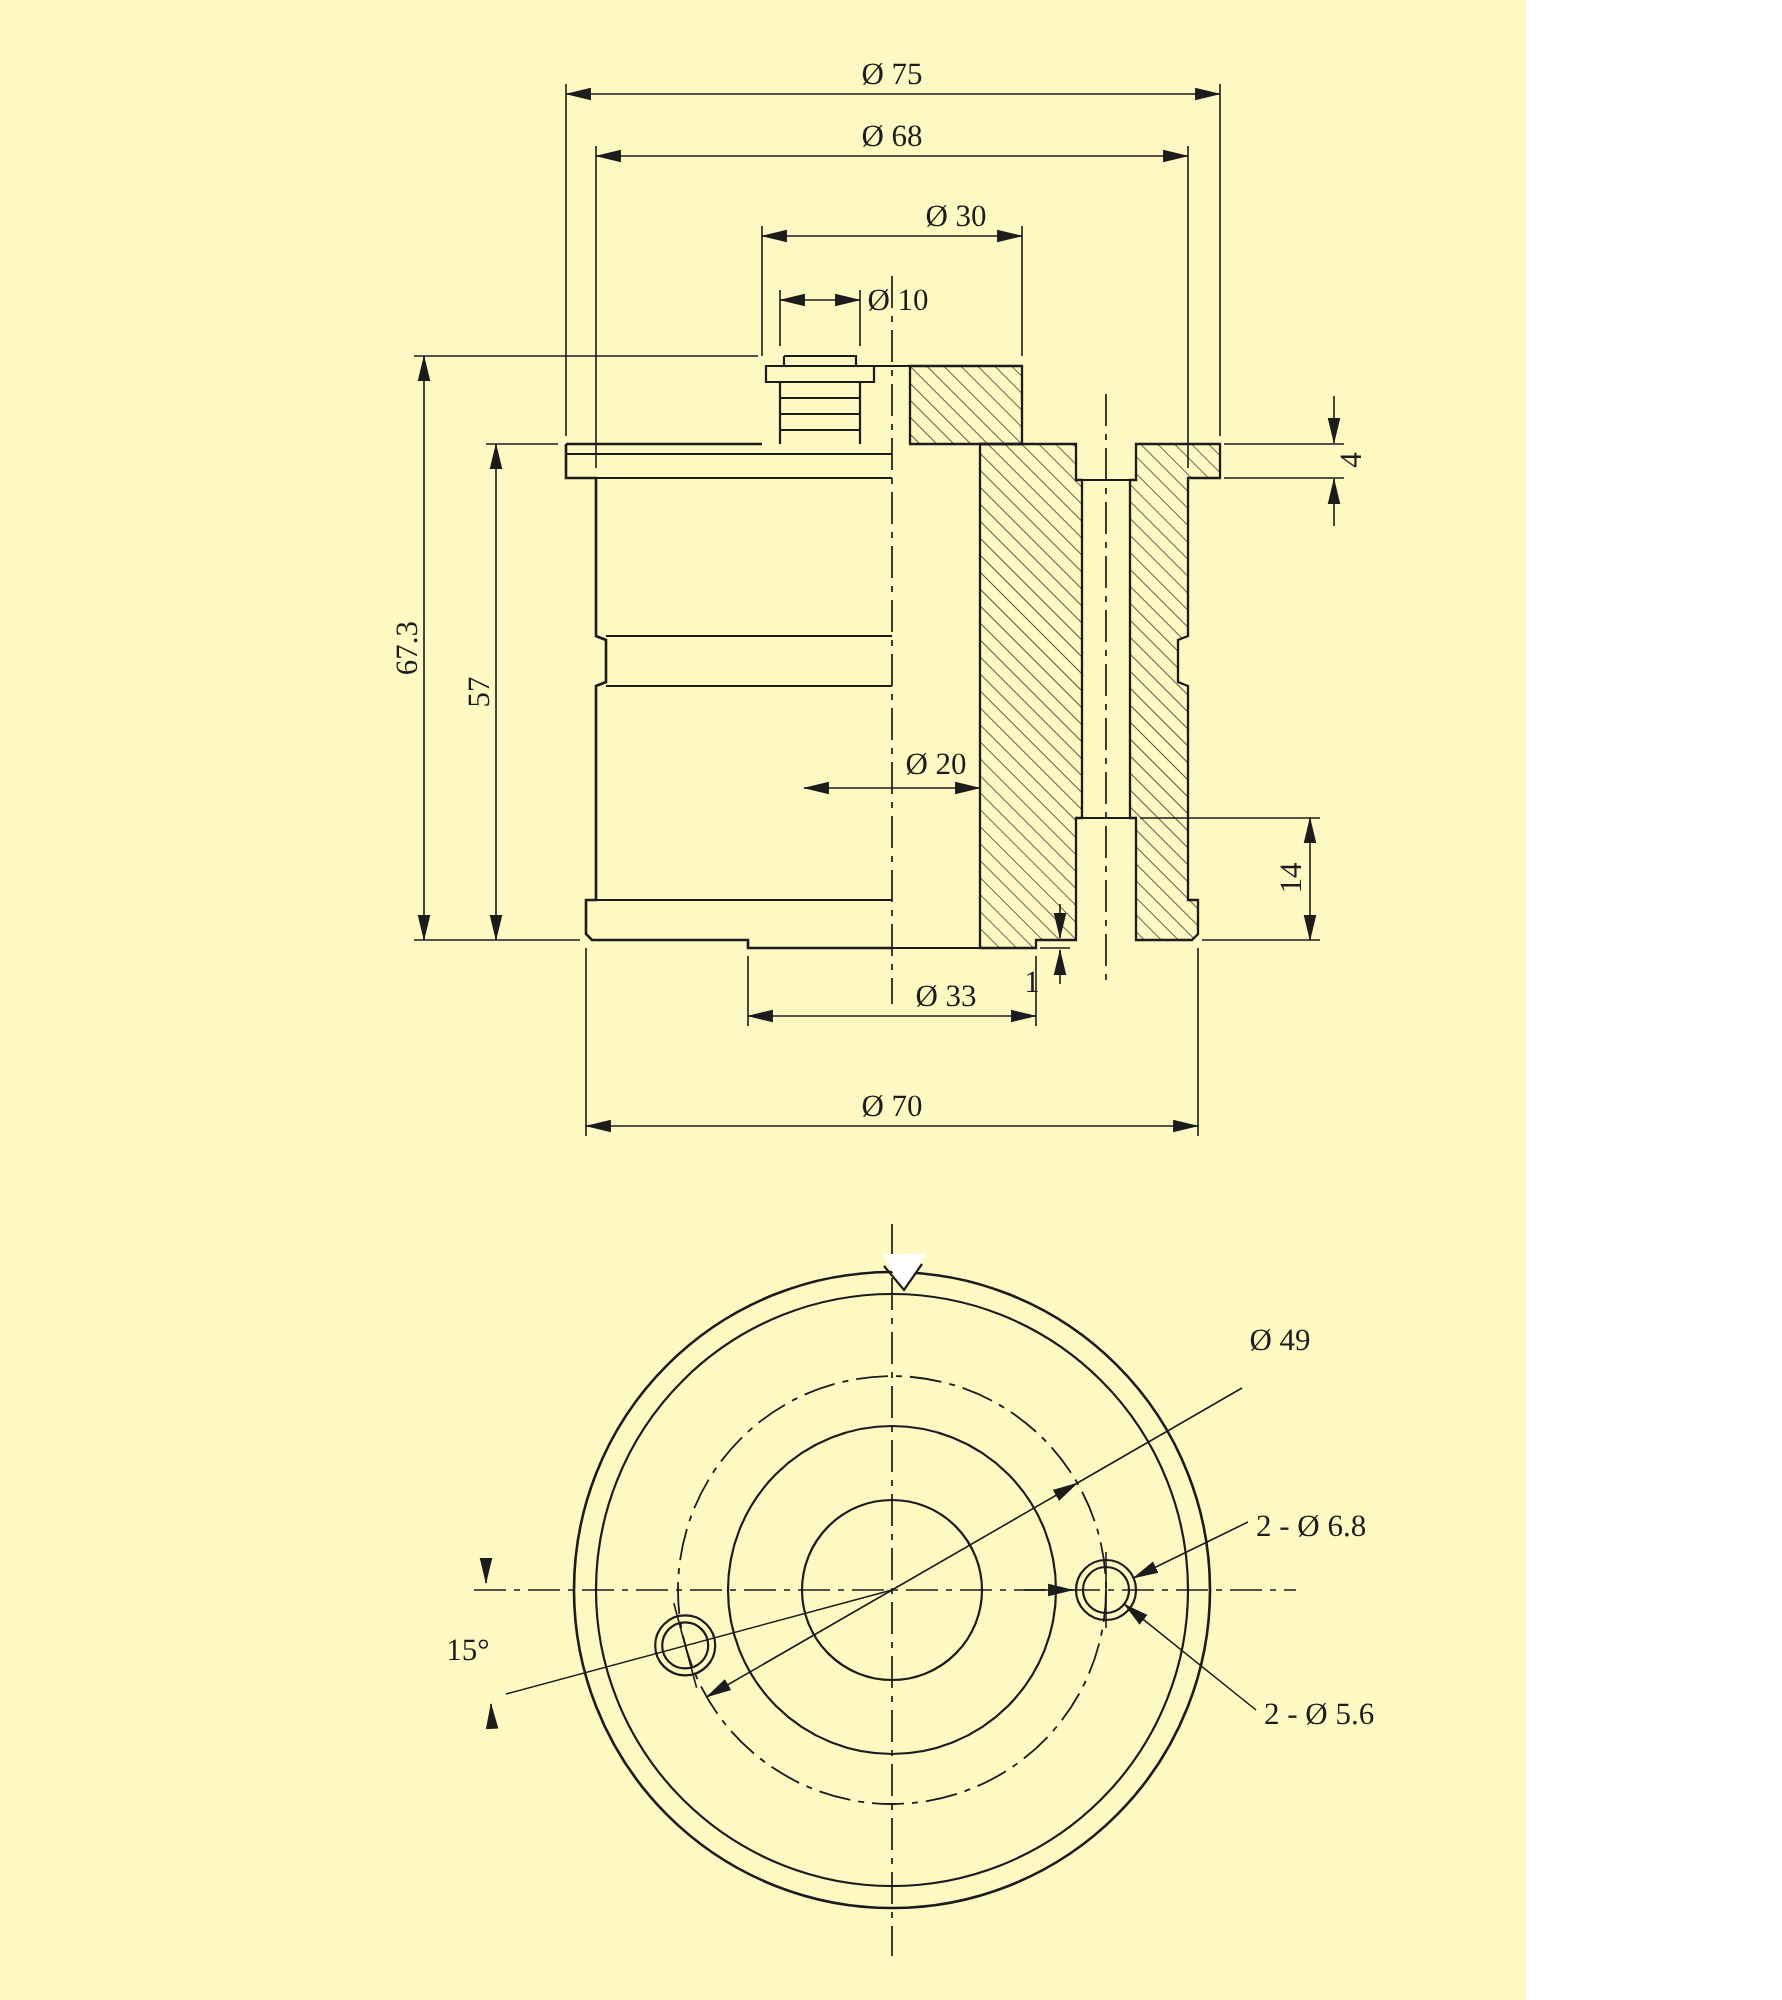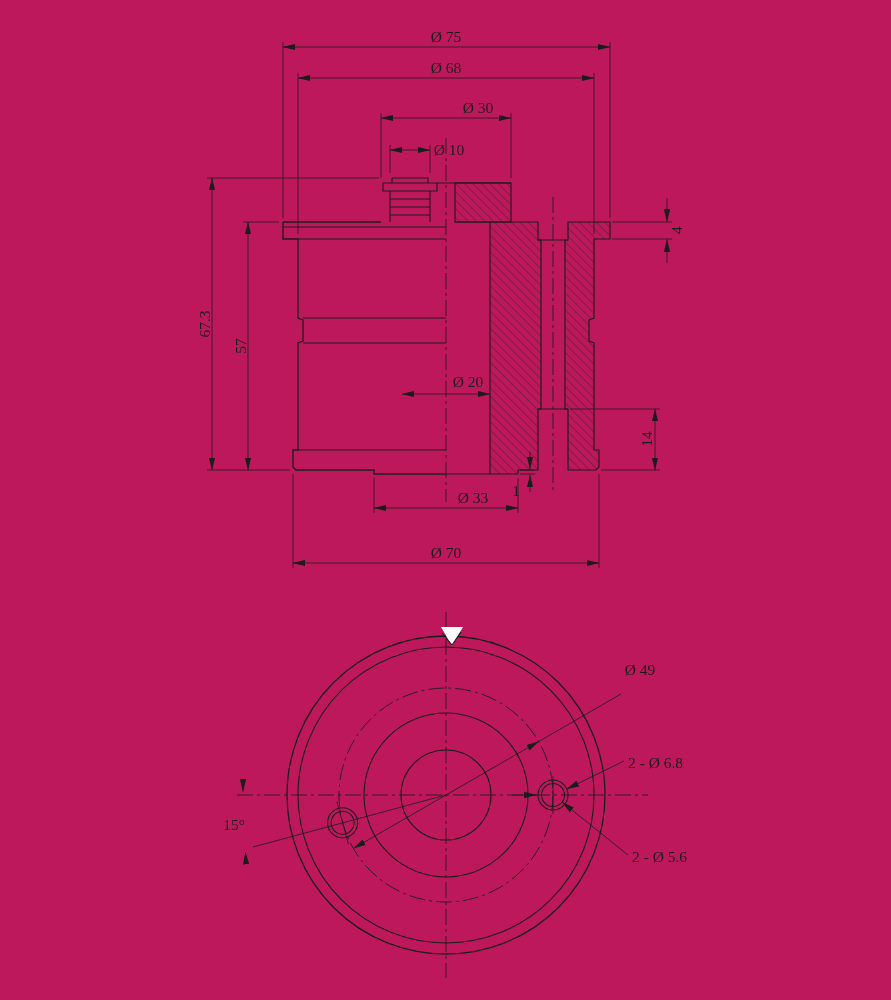--- a/index.html
+++ b/index.html
@@ -1,16 +1,16 @@
 <!DOCTYPE html>
 <html><head>
 <meta charset="utf-8">
 <style>
   html,body{margin:0;padding:0;background:#ffffff;}
-  .canvas{width:891px;height:1000px;background:#be185d;position:relative;overflow:hidden;}
+  .canvas{width:763px;height:1000px;background:#fef9c3;position:relative;overflow:hidden;}
   svg{display:block;}
   text{font-family:"Liberation Serif","DejaVu Serif",serif;font-size:15.5px;fill:#1c1c1c;}
   .thick{stroke:#1c1c1c;stroke-width:1.3;fill:none;}
   .med{stroke:#1c1c1c;stroke-width:1.1;fill:none;}
   .thin{stroke:#1c1c1c;stroke-width:0.8;fill:none;}
   .cl{stroke:#1c1c1c;stroke-width:0.85;fill:none;stroke-dasharray:16 4 3 4;}
   .clh{stroke:#1c1c1c;stroke-width:0.8;fill:none;}
   .hatched{fill:url(#hatch);stroke:#1c1c1c;stroke-width:1.15;}
 </style>
 </head>

